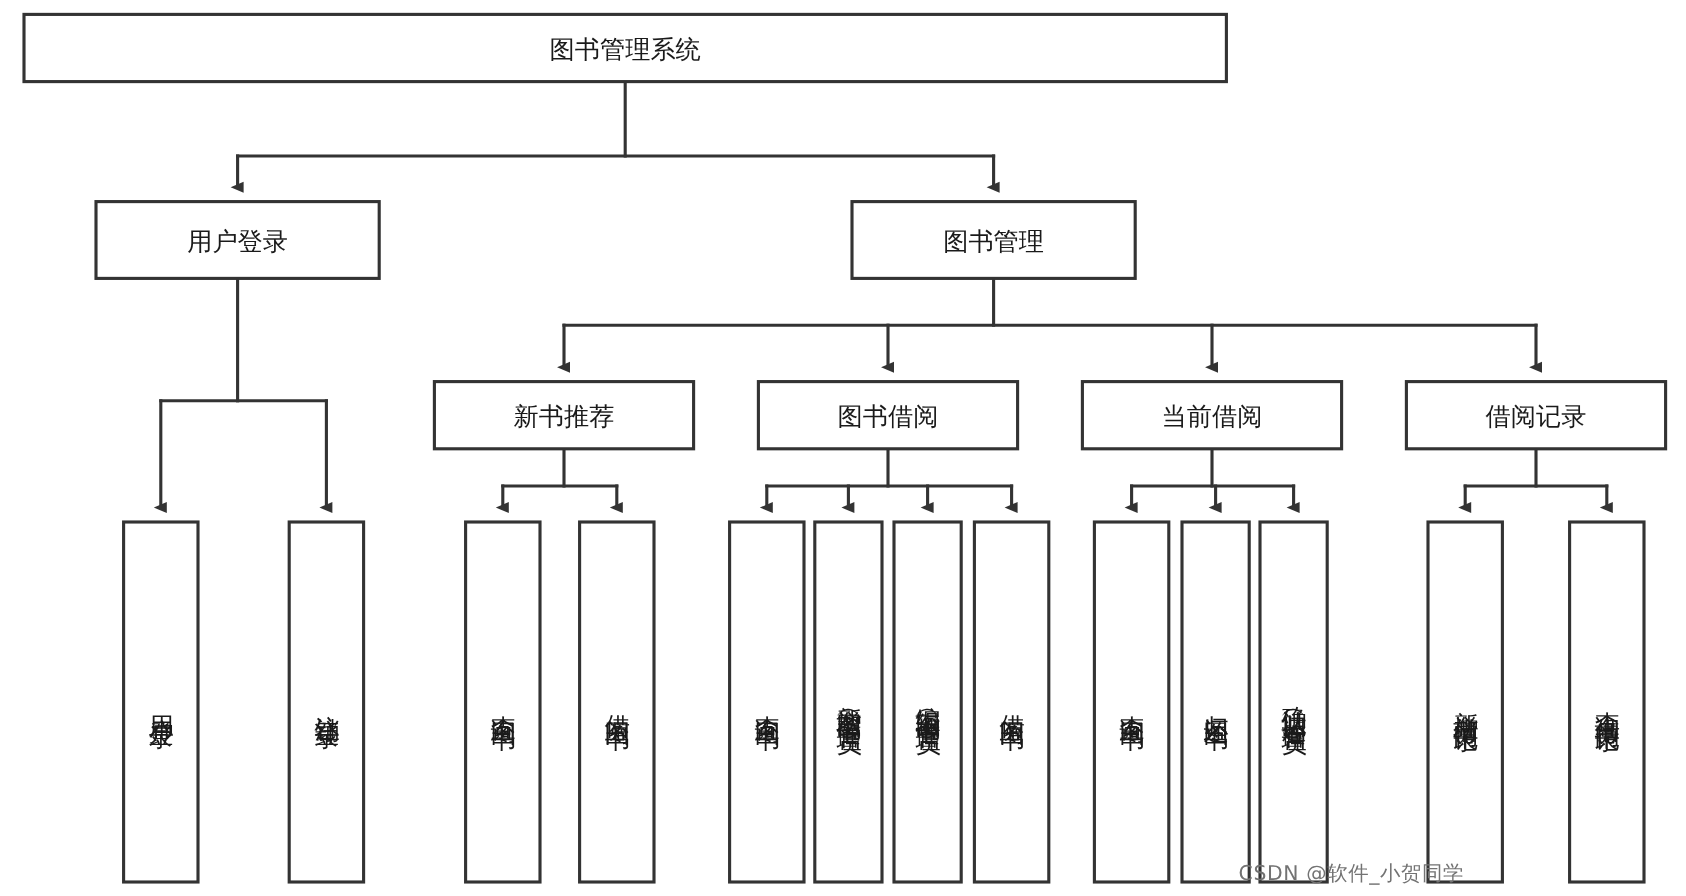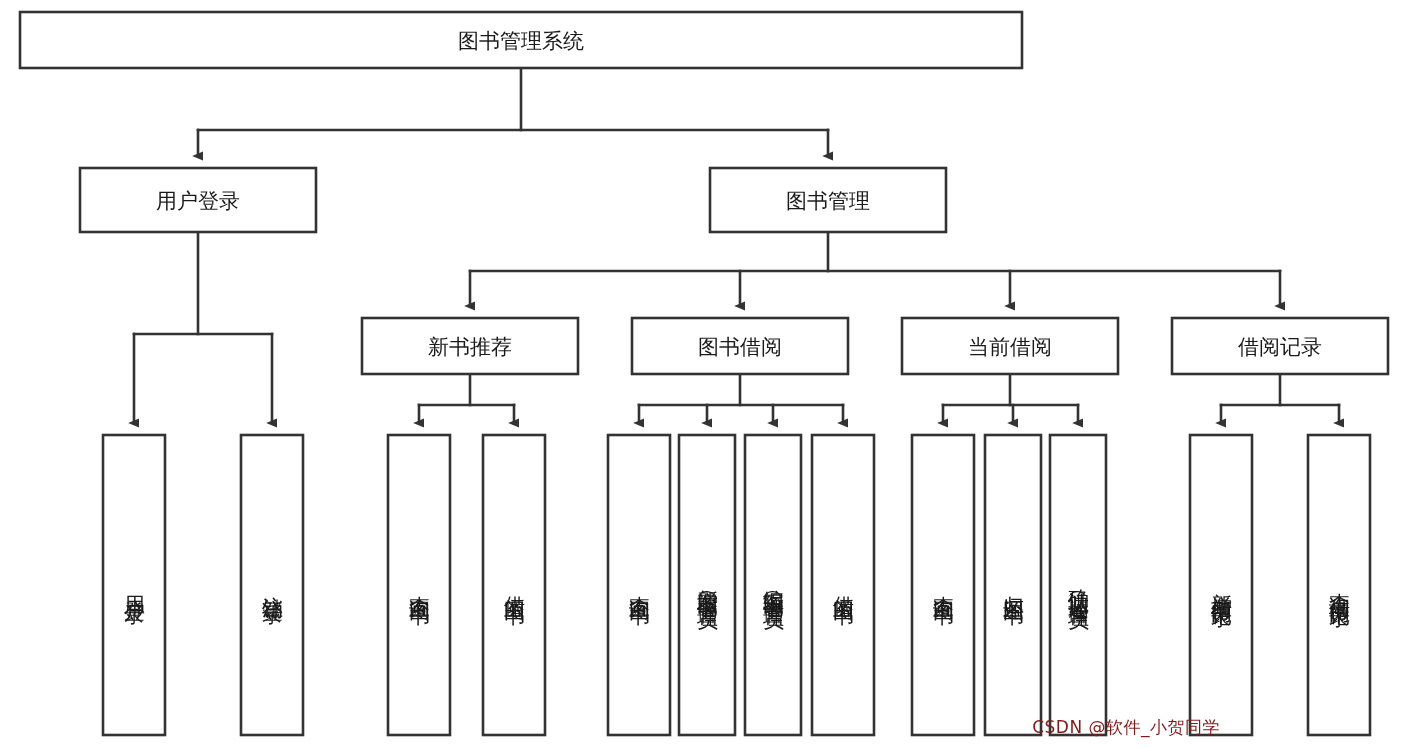--- a/index.html
+++ b/index.html
@@ -60,21 +60,21 @@
     white-space: nowrap;
     line-height: 1;
     pointer-events: none;
   }
   .watermark {
     position: absolute;
     right: 6px;
     bottom: 8px;
     font-family: "DejaVu Sans", "Liberation Sans", sans-serif;
     font-size: 17px;
-    color: #7f1d1d;
+    color: #737373;
     white-space: nowrap;
     letter-spacing: 0.5px;
   }
 </style>
 </head>
 <body>
 
 <div id="diagram-root">
 
   <svg id="tree-svg" viewBox="0 0 1405 747">

